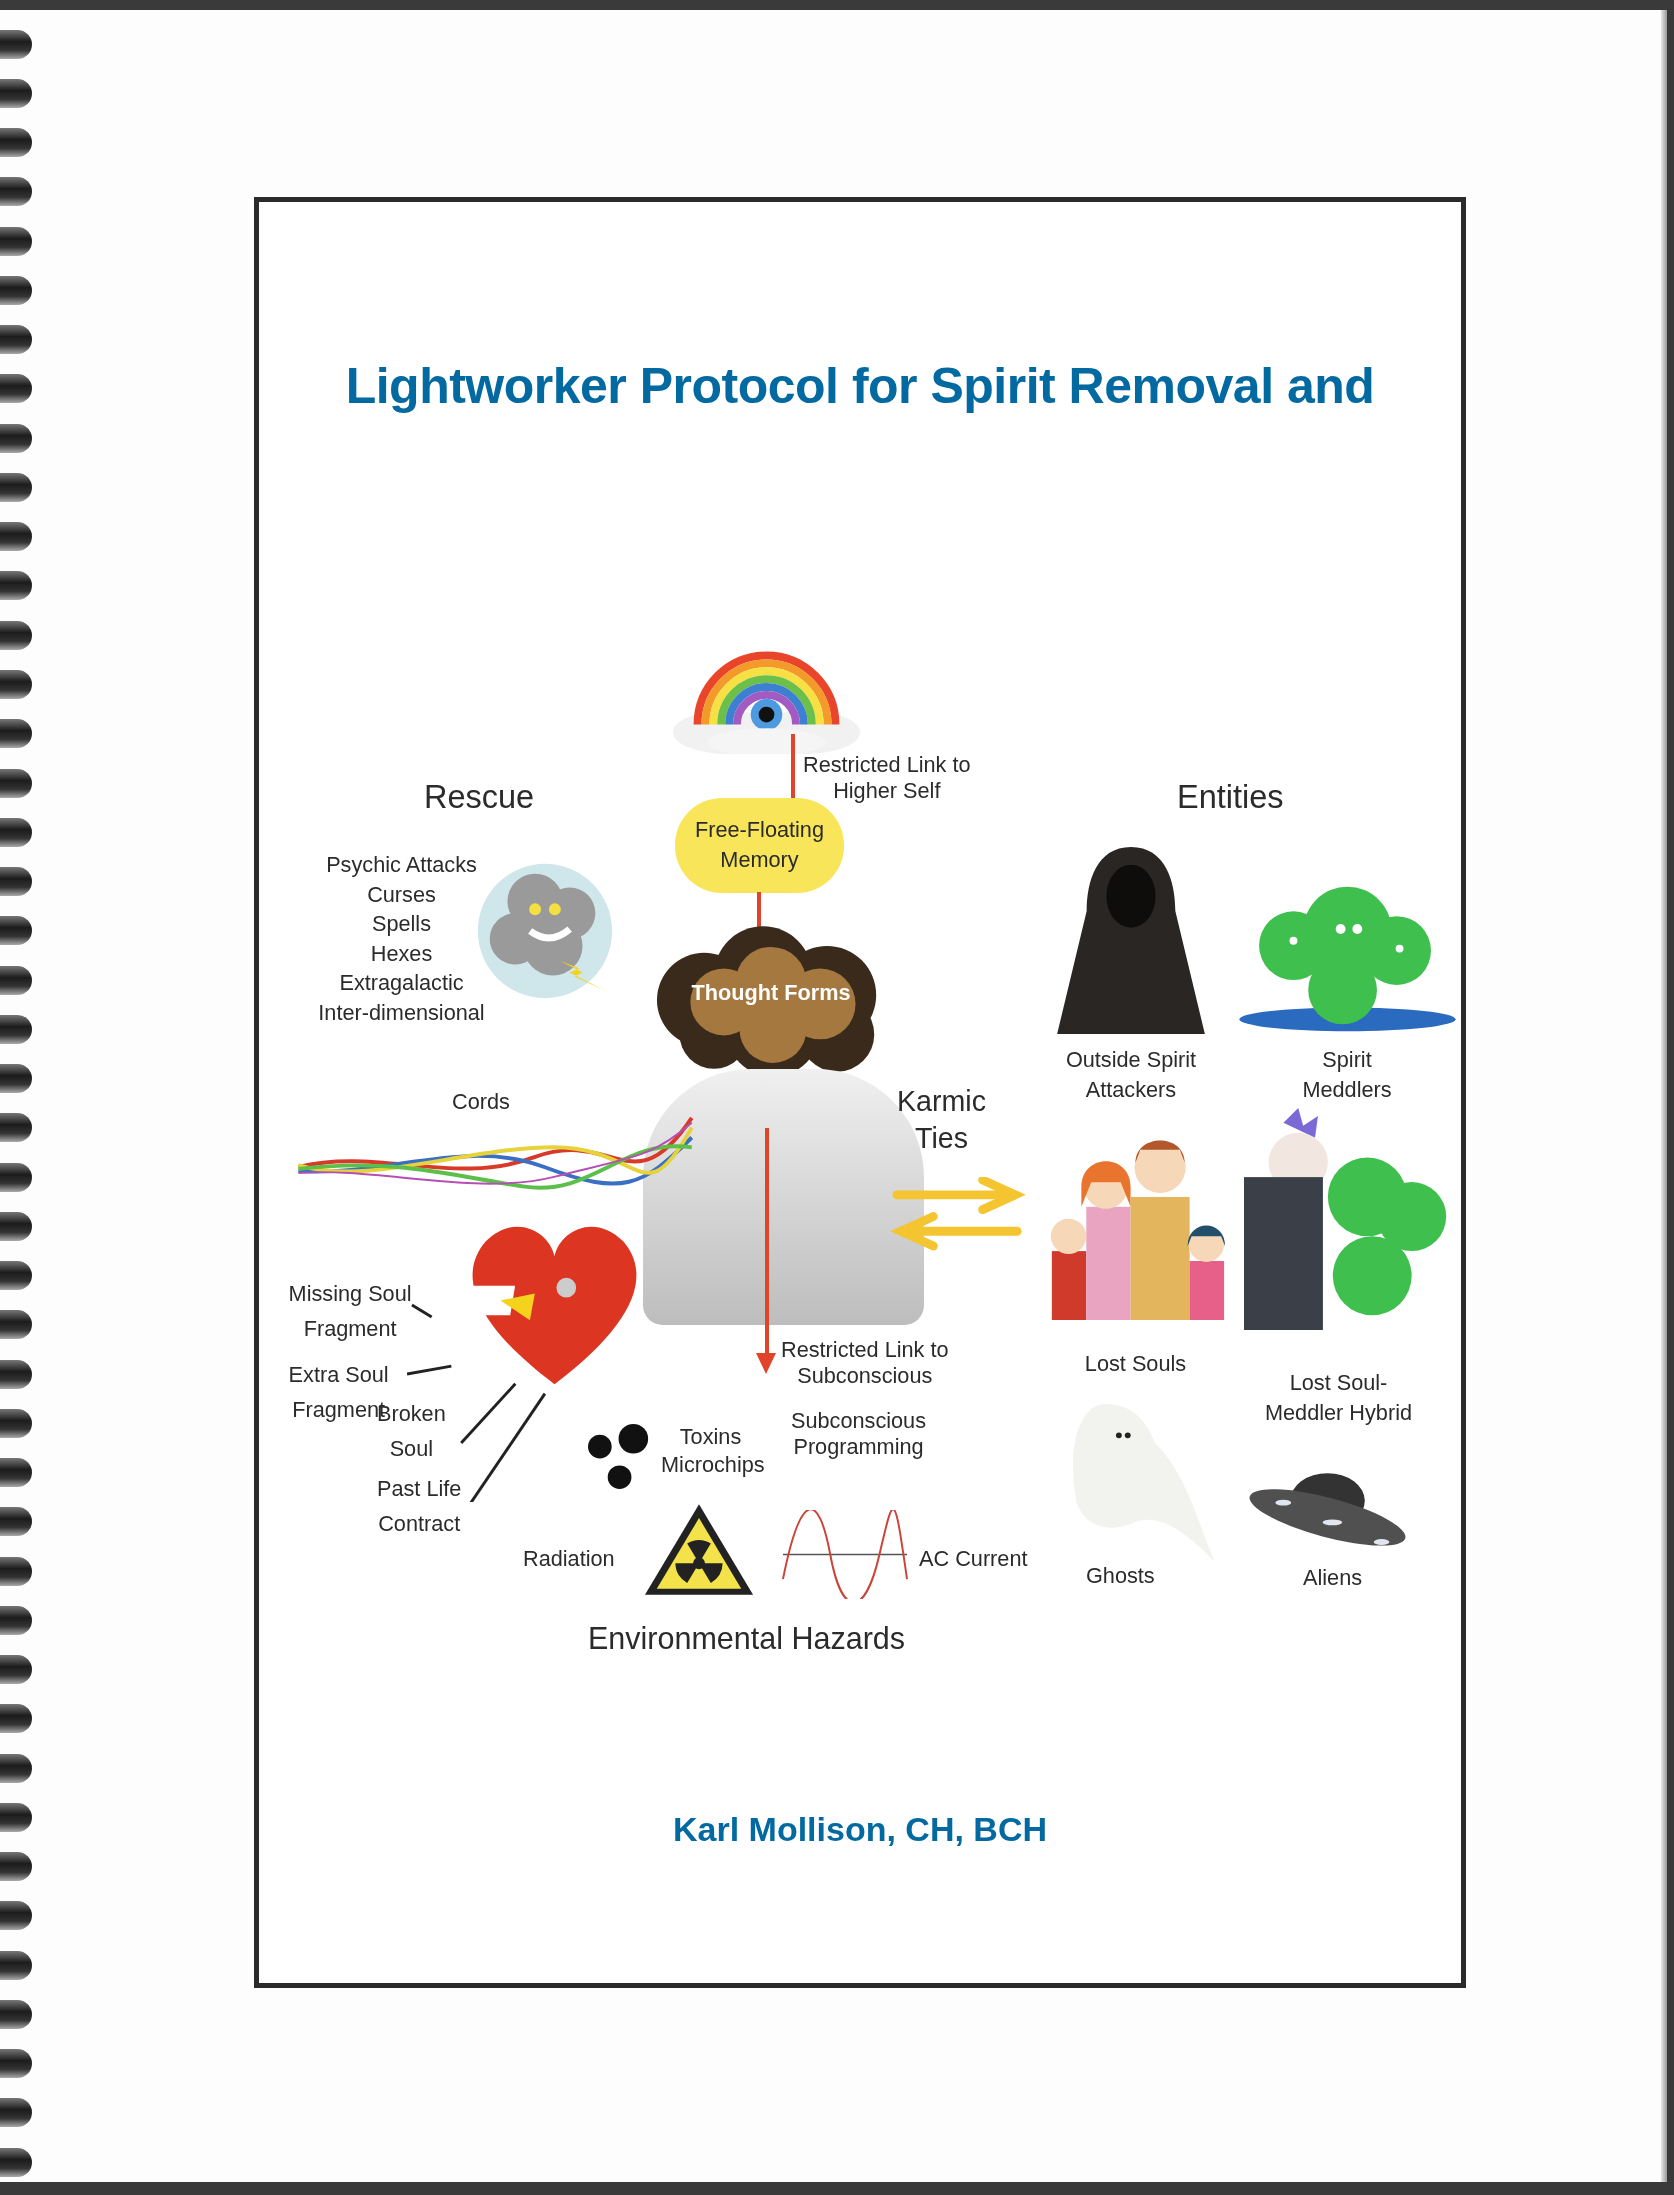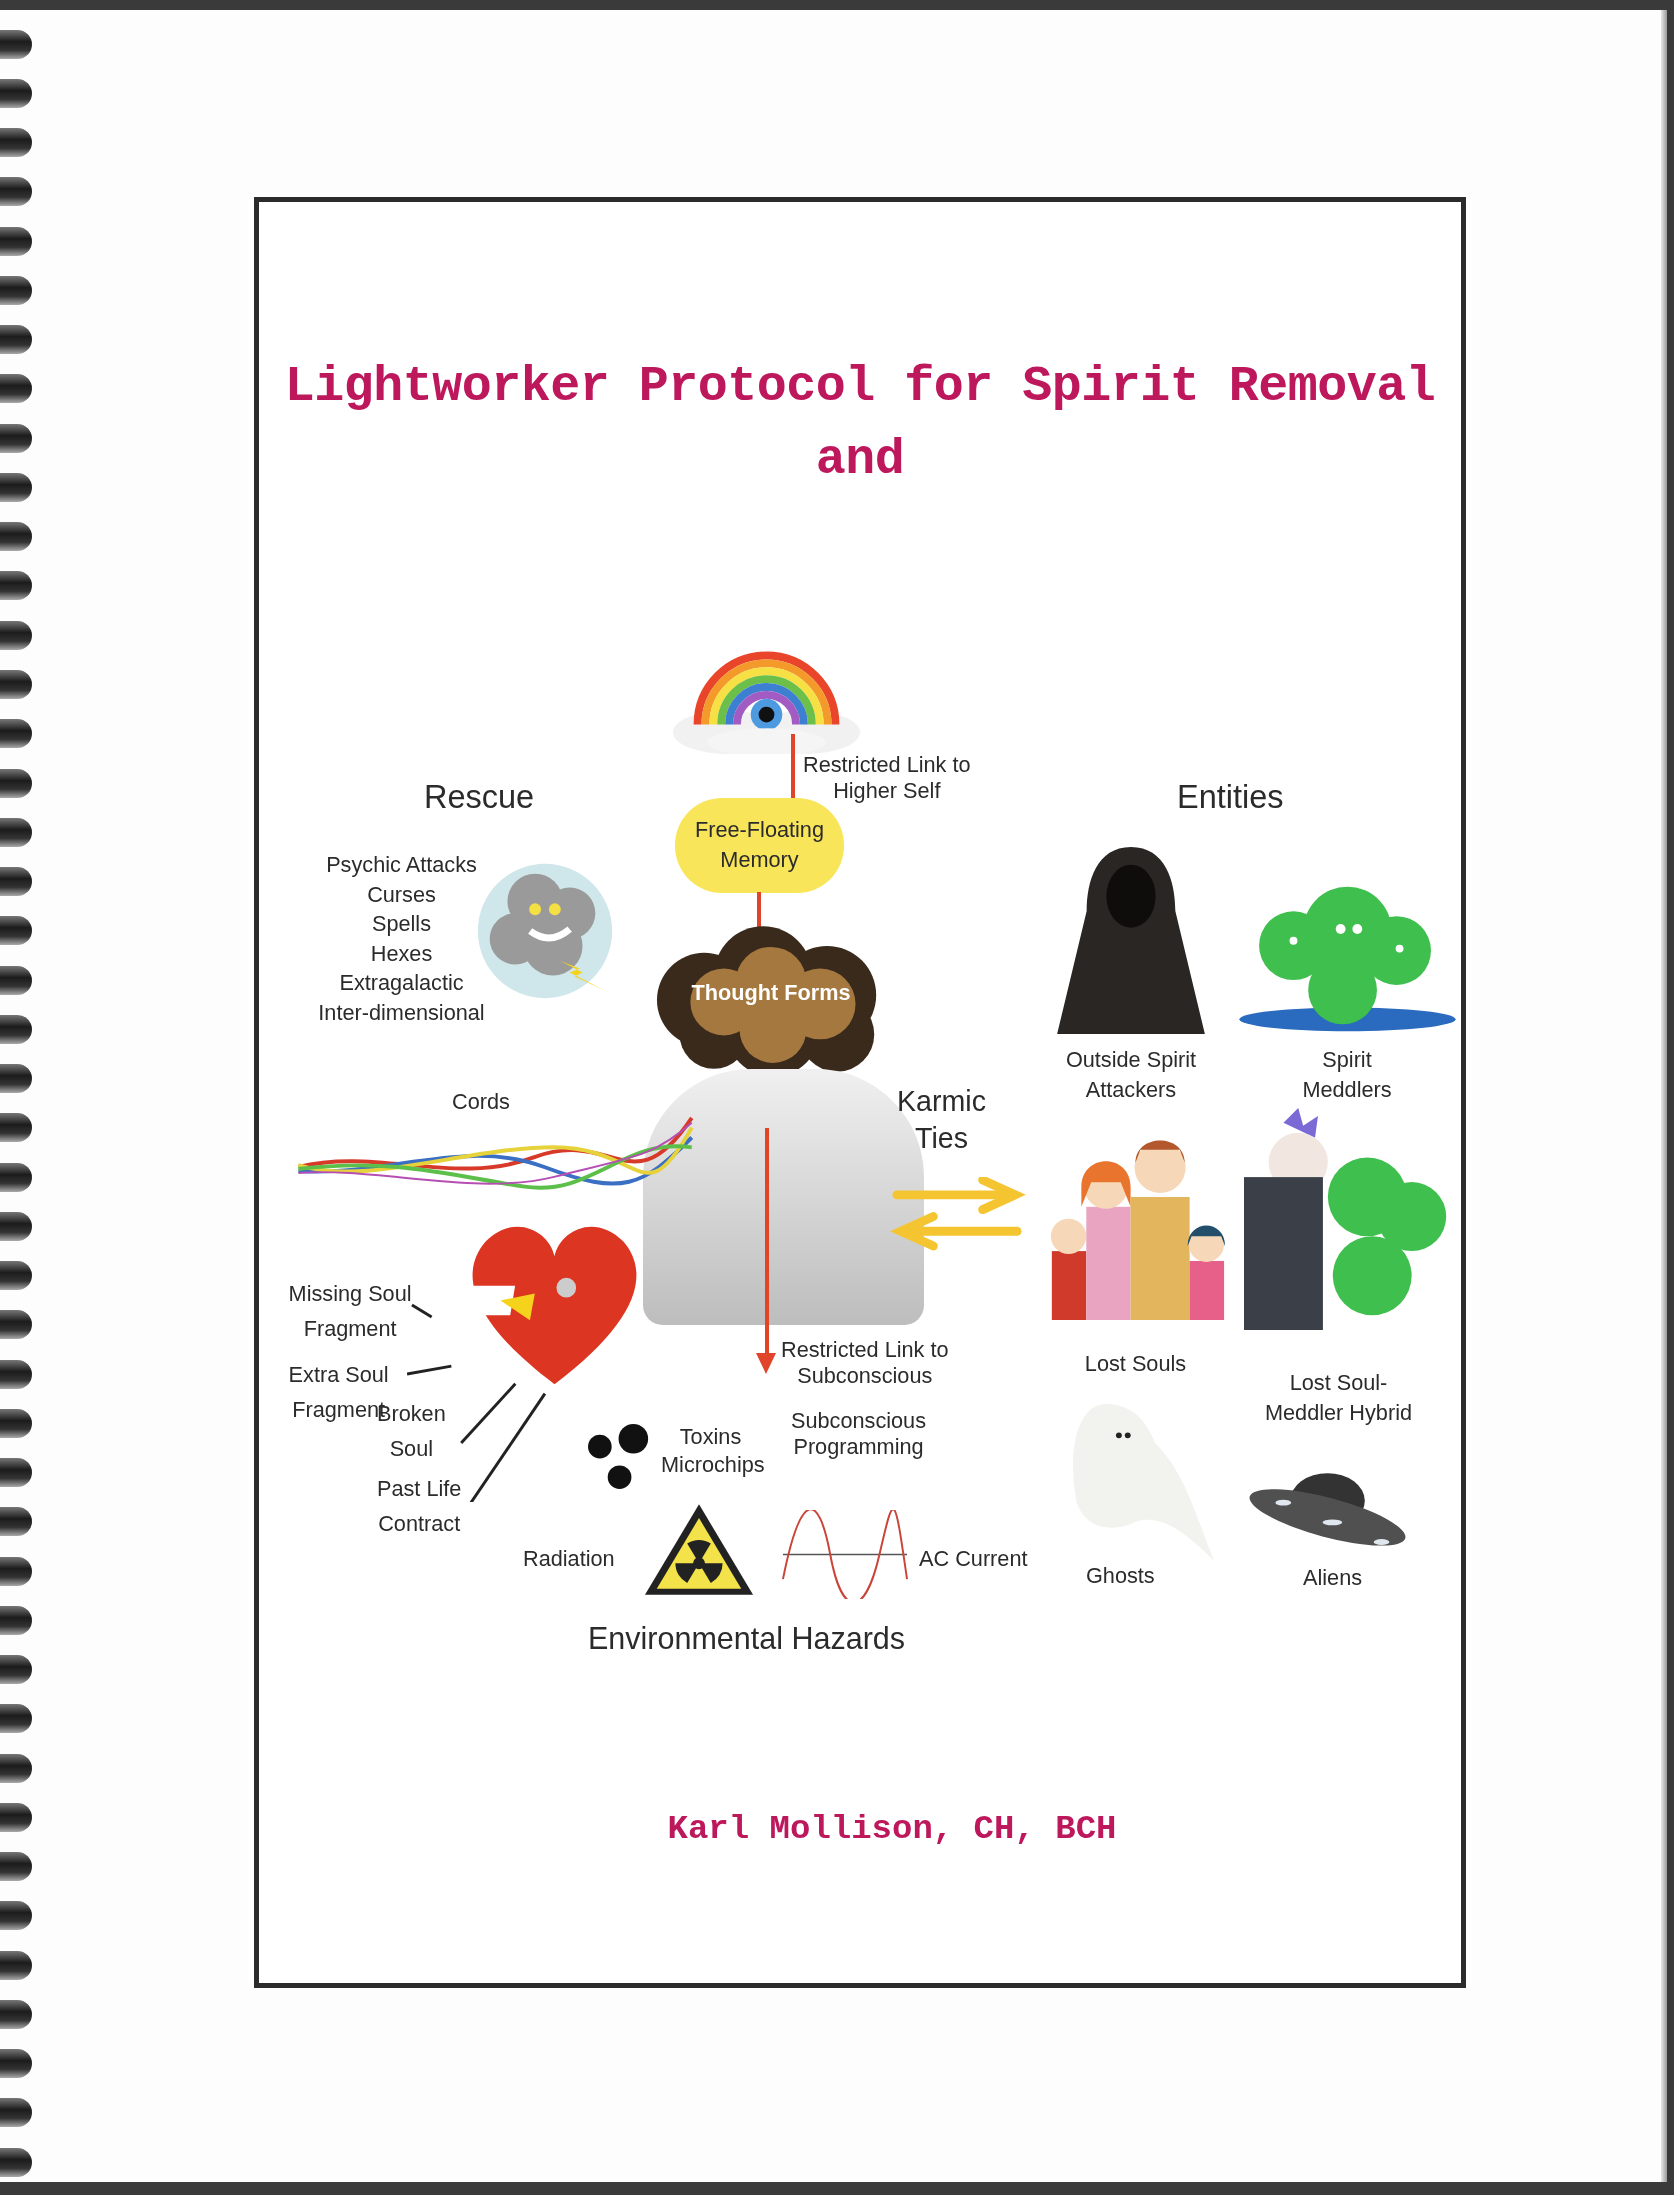--- a/index.html
+++ b/index.html
@@ -2,25 +2,25 @@
 <html><head>
 <meta charset="utf-8">
 <style>
   html,body{margin:0;padding:0;}
   body{width:1675px;height:2196px;position:relative;overflow:hidden;background:#3a3a3a;font-family:"Liberation Sans",sans-serif;}
   .page{position:absolute;left:0;top:9.9px;width:1667px;height:2172px;background:#fdfdfd;}
   .page-edge{position:absolute;right:7.9px;top:9.9px;width:5.9px;height:2172px;background:linear-gradient(90deg,#e8e8e8,#9a9a9a);}
   .spiral{position:absolute;left:0;top:9.9px;width:33px;height:2172px;}
   .coil{position:absolute;left:0;width:31.5px;height:29.6px;border-radius:0 15.8px 15.8px 0;background:linear-gradient(180deg,#777 0%,#1c1c1c 40%,#333 70%,#aaa 100%);}
   .frame{position:absolute;left:254px;top:197px;width:1202px;height:1781px;border:5.9px solid #2b2b2b;background:#fff;}
-  .serif{font-family:Liberation Mono, monospace;color:#be185d;}
+  .serif{font-family:Liberation Sans, sans-serif;color:#0369a1;}
   .title{position:absolute;left:0;width:100%;text-align:center;font-weight:bold;font-size:50px;line-height:73px;top:148px;letter-spacing:-0.5px;}
   .lbl{position:absolute;color:#2b2b2b;font-size:21.7px;line-height:29.6px;text-align:center;white-space:nowrap;}
   .h2{position:absolute;color:#2b2b2b;font-size:32.5px;}
-  .author{position:absolute;width:100%;text-align:center;top:1608px;font-weight:bold;font-size:34px;margin-left:32px;}
+  .author{position:absolute;width:100%;text-align:center;top:1608px;font-weight:bold;font-size:34px;}
   .copy{position:absolute;width:100%;text-align:center;top:1706px;font-size:23.6px;}
   .copy sup{font-size:13.8px;}
   .abs{position:absolute;}
 </style>
 </head>
 <body>
 
 <div class="page"></div>
 <div class="page-edge"></div>
 <div class="spiral" id="spiral">

